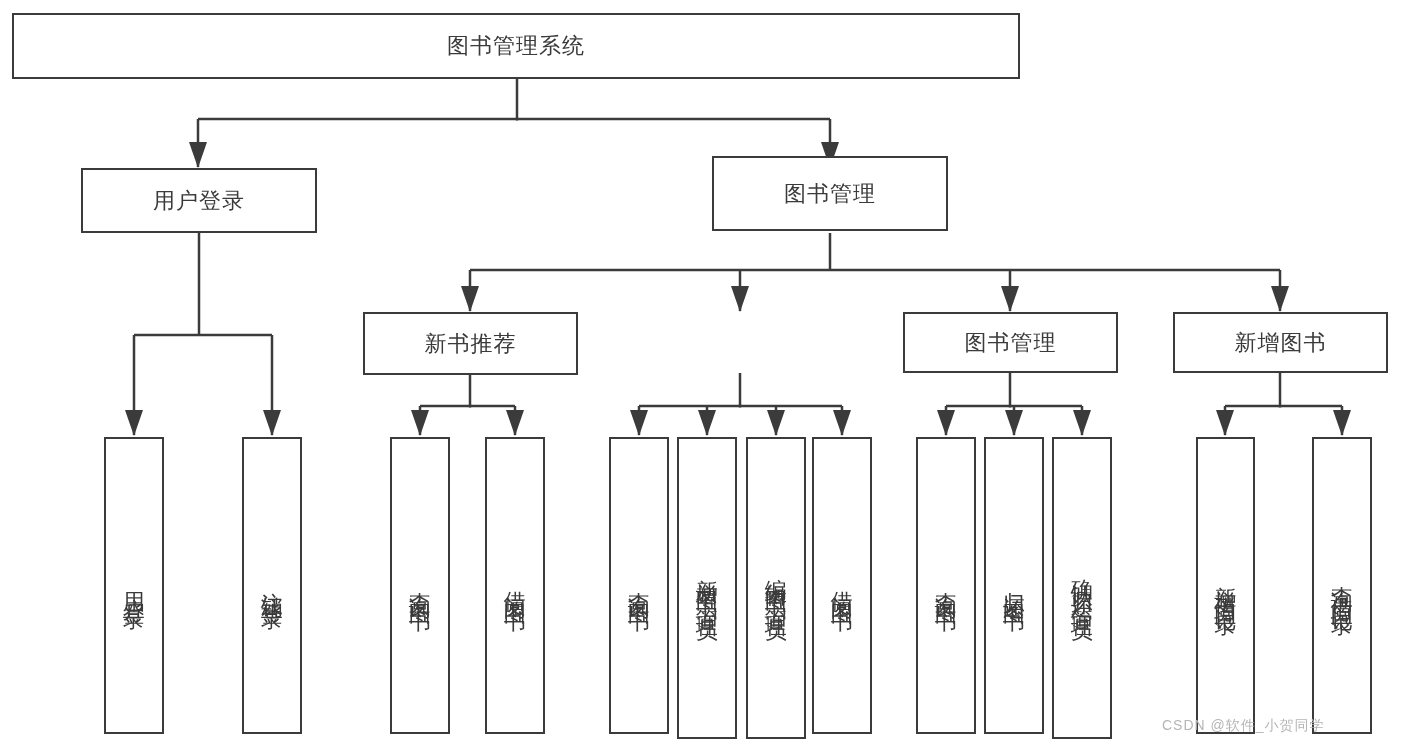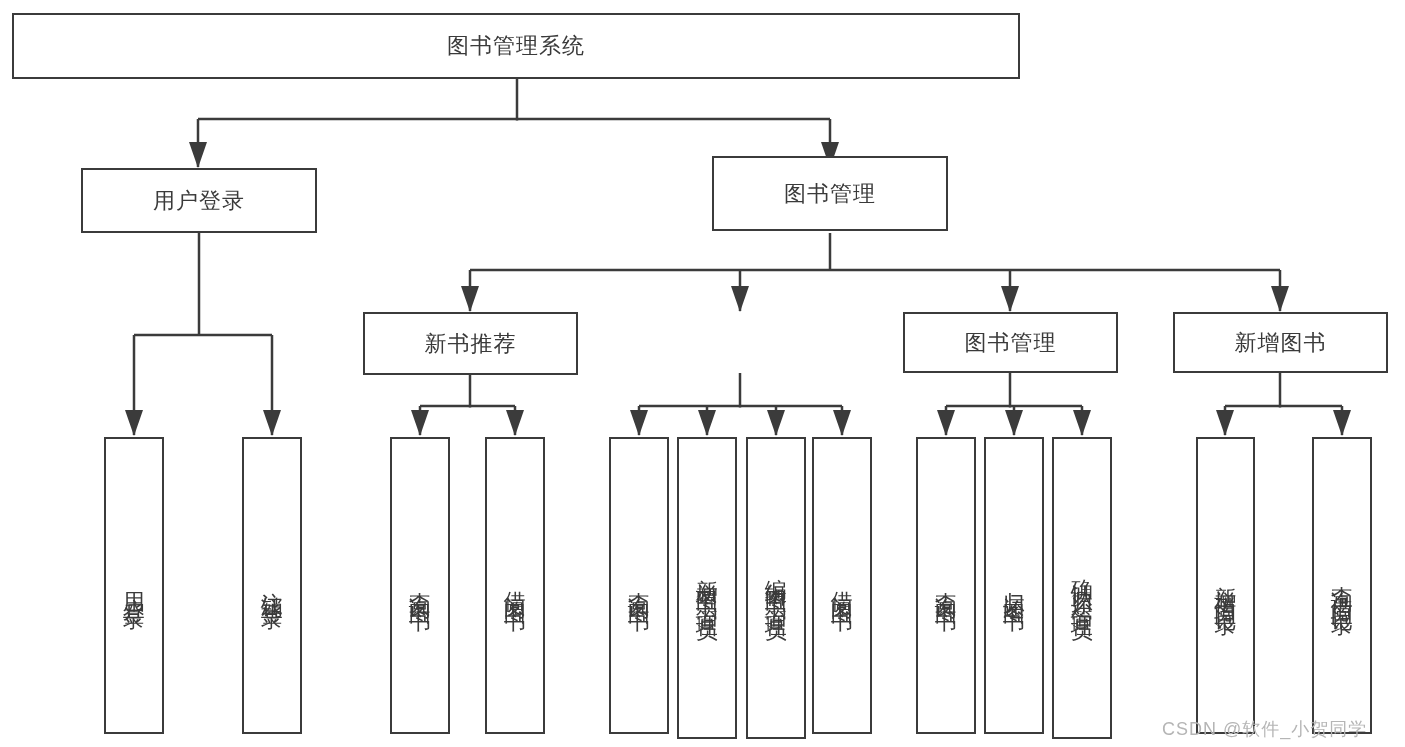--- a/index.html
+++ b/index.html
@@ -34,21 +34,21 @@
   .box.v .vtext{
     writing-mode:vertical-rl;
     text-orientation:mixed;
     letter-spacing:6px;
     line-height:1.15;
     white-space:nowrap;
   }
   .watermark{
     position:absolute;
     z-index:5;
-    font-size:18px;
+    font-size:14px;
     letter-spacing:1px;
     color:var(--wm);
   }
 </style>
 </head>
 <body>
 
 <div class="canvas">
 
   <svg class="connectors" width="1405" height="747" viewBox="0 0 1405 747">

